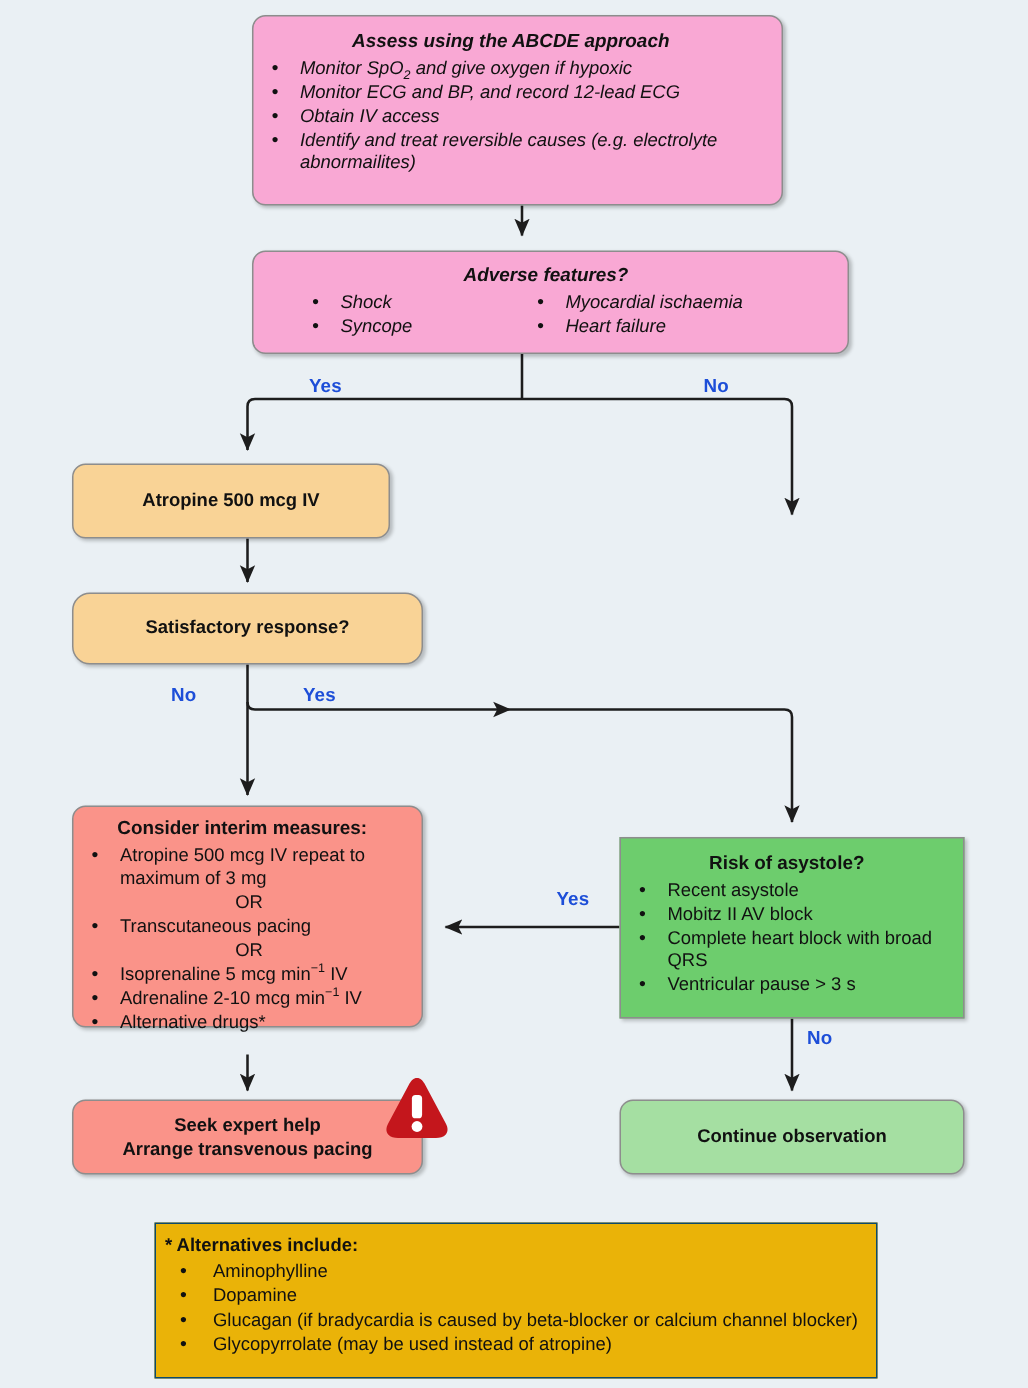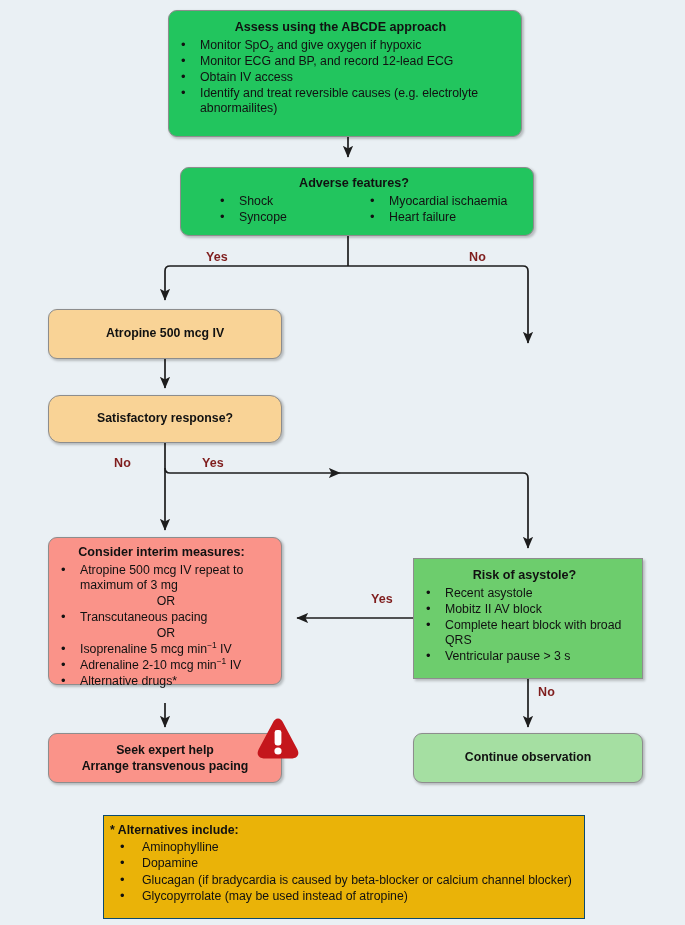--- a/index.html
+++ b/index.html
@@ -25,21 +25,21 @@
     font-weight:bold;
     text-align:center;
     font-size:12.6px;
     margin-bottom:2px;
   }
   .node.plain{display:flex;align-items:center;justify-content:center;text-align:center;font-weight:bold;}
 
   .rounded{border-radius:9px;}
   .square{border-radius:0px;}
 
-  .blue{background:#22c55e;}
+  .blue{background:#f9a8d4;font-style:italic;}
   .orange{background:#f9d396;}
   .pink{background:#fa9389;}
   .green{background:#6dcd6d;}
   .lgreen{background:#a5dfa2;}
 
   
   ul.bl{margin:0;padding:0;list-style:none;}
   ul.bl li{
     position:relative;
     padding-left:31px;
@@ -60,21 +60,21 @@
   .two-col ul.bl.c1{width:150px;}
 
   sup{font-size:.68em;vertical-align:super;line-height:0;}
   sub{font-size:.68em;vertical-align:sub;line-height:0;}
 
   
   .svgwrap{position:absolute;left:0;top:0;width:685px;height:925px;pointer-events:none;}
 
   .edge-label{
     position:absolute;
-    color:#7f1d1d;
+    color:#1d4ed8;
     font-weight:bold;
     font-size:12.5px;
     letter-spacing:.1px;
   }
 
   
   .warn{position:absolute;}
 
   
   .footnote{
@@ -126,35 +126,35 @@
   <div class="node rounded blue" style="left:168px;top:10px;width:354px;height:127px;padding:9px 9px 0 0;">
     <div class="title">Assess  using the ABCDE approach</div>
     <ul class="bl">
       <li>Monitor SpO<sub>2</sub> and give oxygen if hypoxic</li>
       <li>Monitor ECG and BP, and record 12-lead ECG</li>
       <li>Obtain IV access</li>
       <li>Identify and treat reversible causes (e.g. electrolyte abnormailites)</li>
     </ul>
   </div>
 
-  <div class="node rounded blue" style="left:168px;top:167px;width:354px;height:69px;padding:8px 6px 0 0;margin-left:12px;">
+  <div class="node rounded blue" style="left:168px;top:167px;width:398px;height:69px;padding:8px 6px 0 0;">
     <div class="title">Adverse features?</div>
     <div class="two-col">
       <ul class="bl c1">
         <li>Shock</li>
         <li>Syncope</li>
       </ul>
       <ul class="bl">
         <li>Myocardial ischaemia</li>
         <li>Heart failure</li>
       </ul>
     </div>
   </div>
 
-  <div class="node rounded orange plain" style="left:48px;top:309px;width:234px;height:50px;">
+  <div class="node rounded orange plain" style="left:48px;top:309px;width:212px;height:50px;">
     <span>Atropine 500 mcg IV</span>
   </div>
 
   <div class="node square orange plain" style="left:48px;top:395px;width:234px;height:48px;border-radius:12px;">
     <span>Satisfactory response?</span>
   </div>
 
   <div class="node rounded pink" style="left:48px;top:537px;width:234px;height:148px;padding:7px 7px 0 0;">
     <div class="title">Consider interim measures:</div>
     <ul class="bl">

